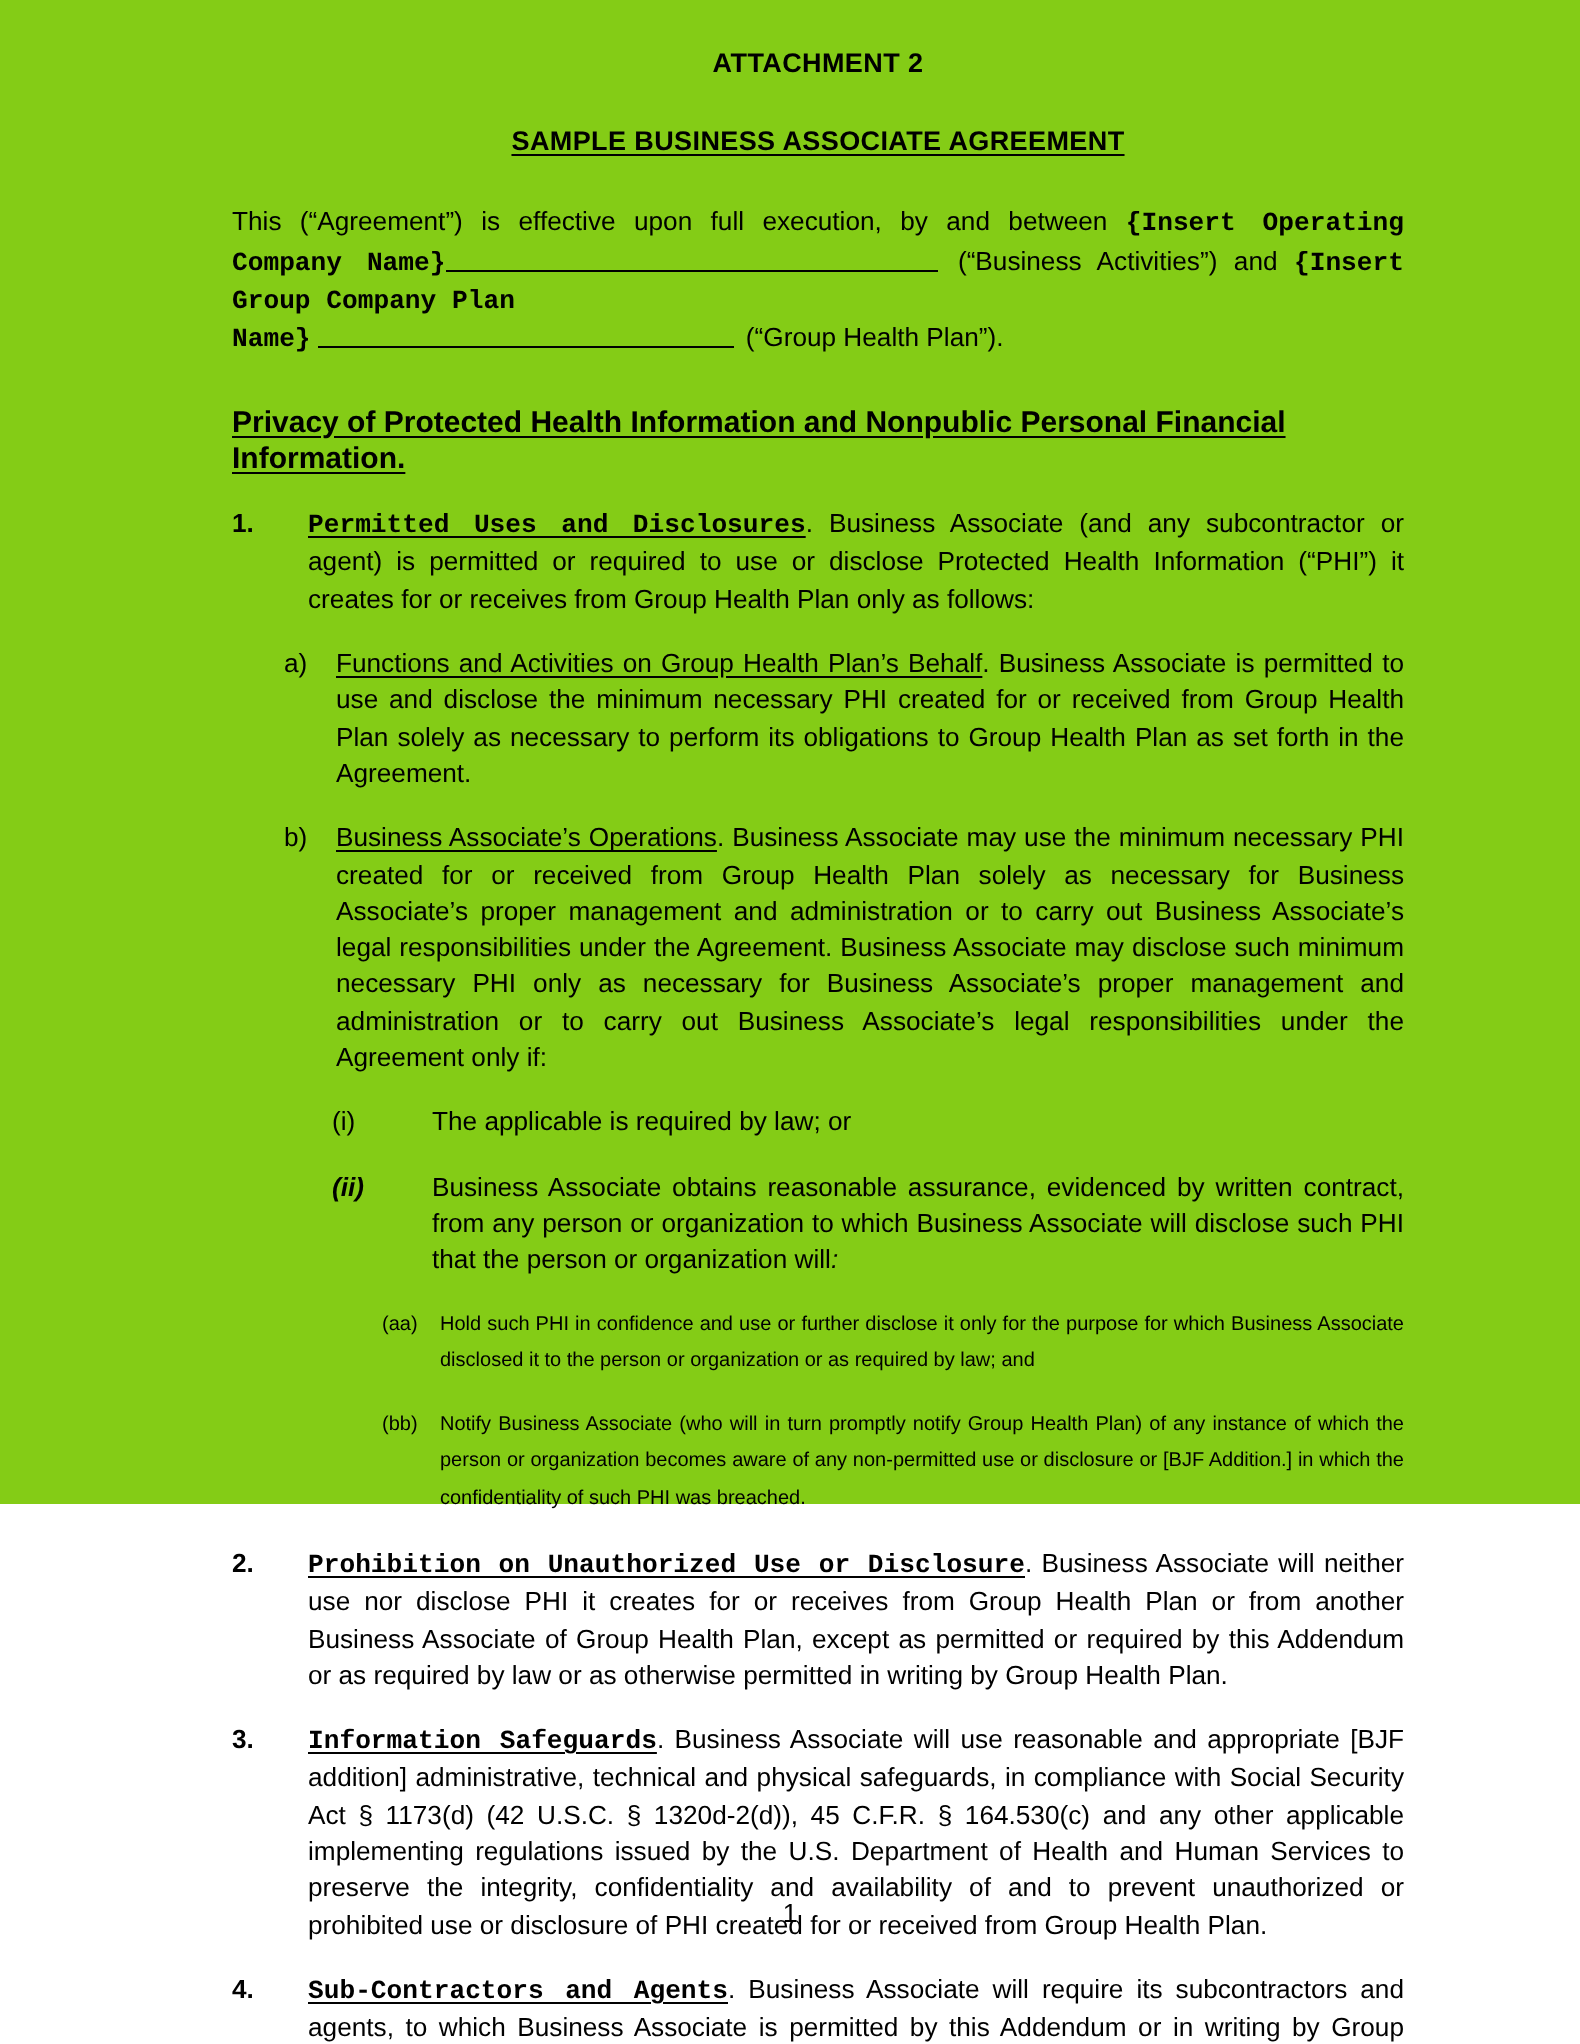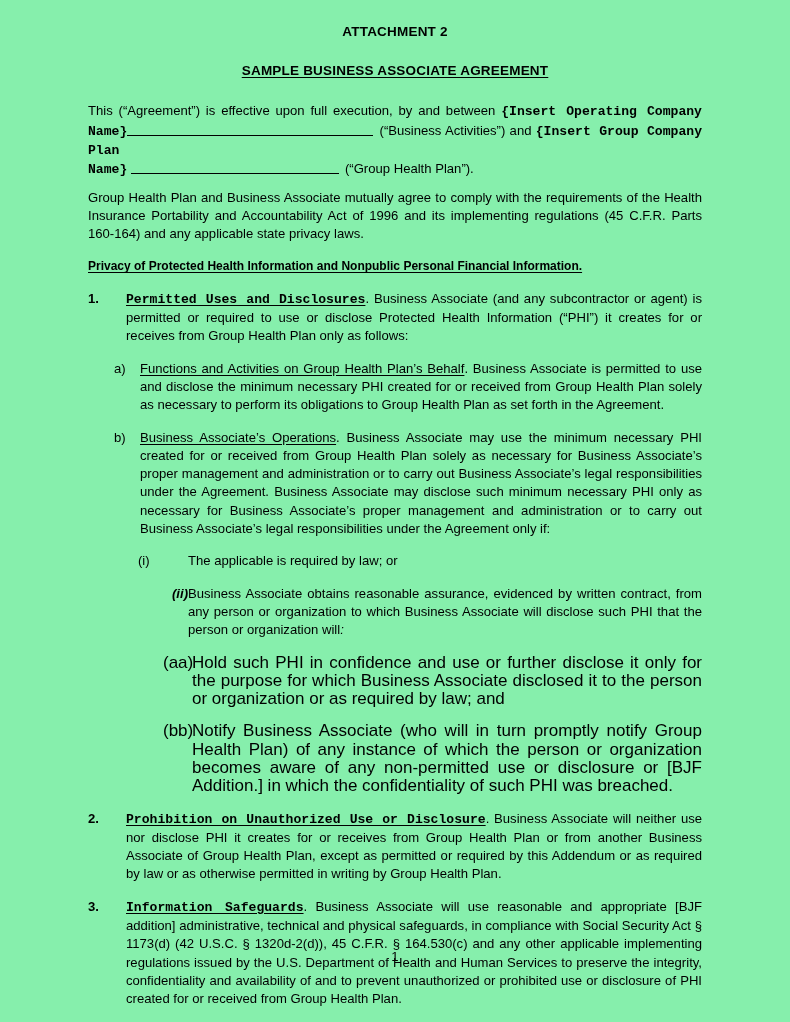--- a/index.html
+++ b/index.html
@@ -10,24 +10,24 @@
   body {
     width: 790px;
     height: 1022px;
     font-family: "Liberation Sans", sans-serif;
     color: #000000;
     -webkit-font-smoothing: antialiased;
   }
   .page {
     position: relative;
     width: 790px;
-    height: 1022px;
+    height: 752px;
     box-sizing: border-box;
-    padding: 18px 88px 0 88px;
-    background: #86efac;
+    padding: 18px 88px 0 116px;
+    background: #84cc16;
   }
   .titles { margin: 0; }
   .doc-title {
     text-align: center;
     font-weight: bold;
     font-size: 13.5px;
     letter-spacing: 0.2px;
     margin: 0;
     line-height: 1.2;
   }
@@ -49,41 +49,41 @@
     text-align: justify;
     margin: 0;
     -webkit-hyphens: none;
     hyphens: none;
   }
   .gap-sm { height: 9px; }
   .gap-md { height: 14px; }
 
   b, .b { font-weight: bold; font-family: Liberation Mono, monospace; }
   u, .u { text-decoration: underline; text-underline-offset: 1.5px; }
-  .bi { font-weight: bold; font-style: italic; text-align: right; }
+  .bi { font-weight: bold; font-style: italic; }
 
   
   .fill-solid {
     display: inline-block;
     width: 246px;
     border-bottom: 1.6px solid #000;
     vertical-align: -1px;
     margin-right: 2px;
   }
   
   .fill-dash {
     display: inline-block;
     width: 208px;
     border-bottom: 1.6px solid #000;
     vertical-align: -1px;
     margin: 0 2px 0 4px;
   }
 
   .section-heading {
-    font-size: 12px;
+    font-size: 15px;
     font-weight: bold;
     text-decoration: underline;
     text-underline-offset: 2px;
     margin: 0;
     line-height: 18.3px;
   }
 
   
   .item {
     display: flex;
@@ -121,21 +121,21 @@
     line-height: 18.3px;
     margin-left: 50px;
   }
   .sub-i .marker { flex: 0 0 auto; width: 50px; }
   .sub-i .content { flex: 1 1 auto; text-align: justify; }
 
   
   .sub-aa {
     display: flex;
     align-items: flex-start;
-    font-size: 17px;
+    font-size: 10px;
     line-height: 18.3px;
     margin-left: 75px;
   }
   .sub-aa .marker { flex: 0 0 auto; width: 29px; }
   .sub-aa .content { flex: 1 1 auto; text-align: justify; }
 
   .page-number {
     position: absolute;
     left: 0;
     right: 0;
@@ -154,21 +154,20 @@
     <div class="doc-title title-attachment">ATTACHMENT 2</div>
     <div class="doc-title title-sample"><span>SAMPLE BUSINESS ASSOCIATE AGREEMENT</span></div>
   </div>
 
   <div class="body-block">
 
     <p class="para"><span>This (“Agreement”) is effective upon full execution, by and between </span><b>{Insert Operating Company Name}</b><span class="fill-solid"></span><span> (“Business Activities”) and </span><b>{Insert Group Company Plan</b><br><b>Name}</b><span class="fill-dash"></span><span> (“Group Health Plan”).</span></p>
 
     <div class="gap-sm"></div>
 
-    <p class="para">Group Health Plan and Business Associate mutually agree to comply with the requirements of the Health Insurance Portability and Accountability Act of 1996 and its implementing regulations (45 C.F.R. Parts 160-164) and any applicable state privacy laws.</p>
 
     <div class="gap-md"></div>
 
     <p class="section-heading">Privacy of Protected Health Information and Nonpublic Personal Financial Information.</p>
 
     <div class="gap-md"></div>
 
     <div class="item">
       <div class="marker">1.</div>
       <div class="content"><b class="u">Permitted Uses and Disclosures</b><span>. Business Associate (and any subcontractor or agent) is permitted or required to use or disclose Protected Health Information (“PHI”) it creates for or receives from Group Health Plan only as follows:</span></div>

